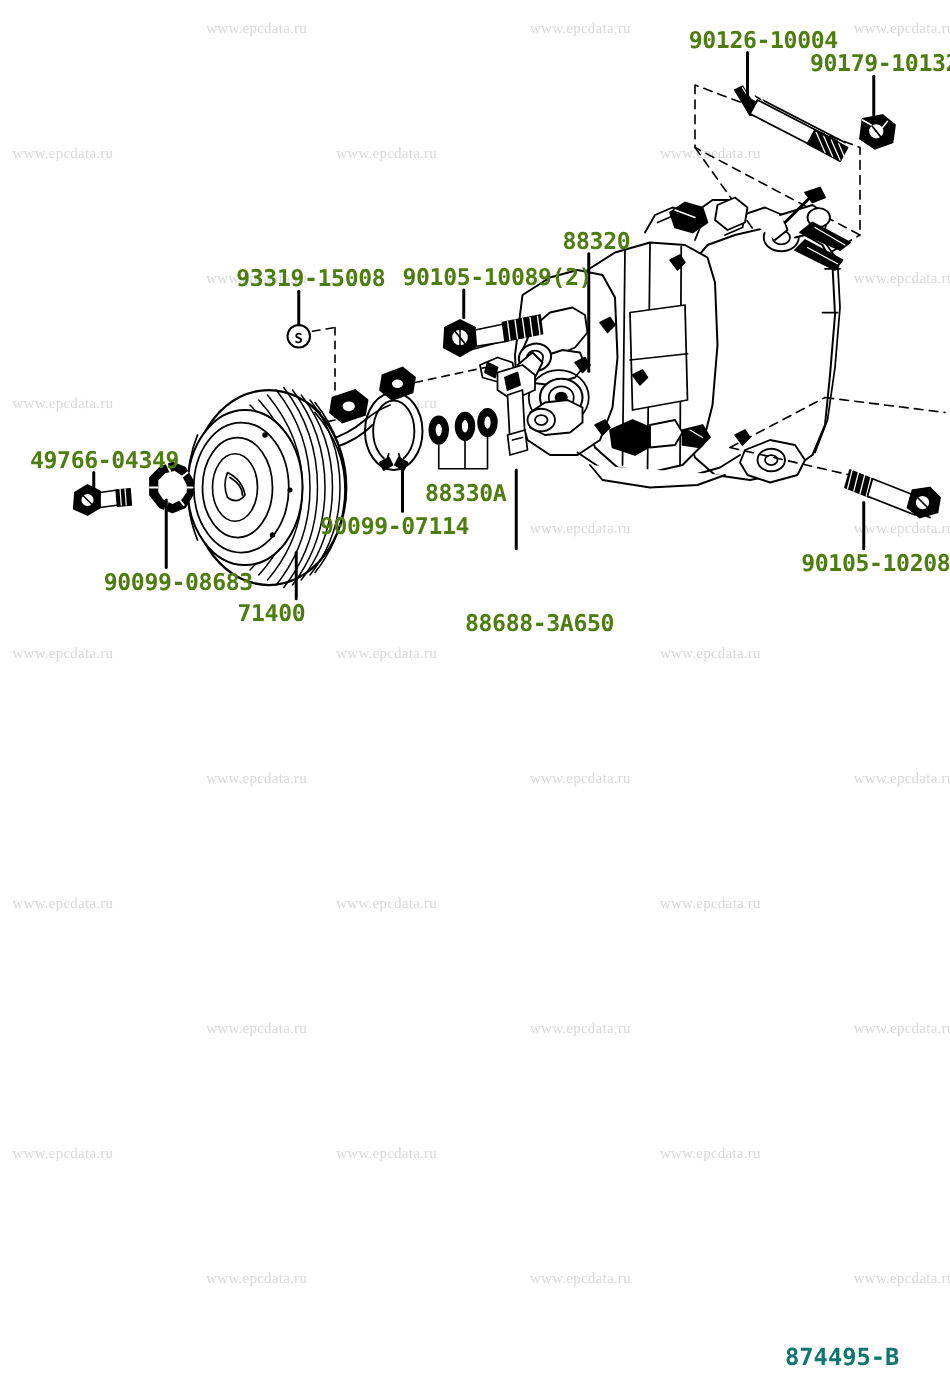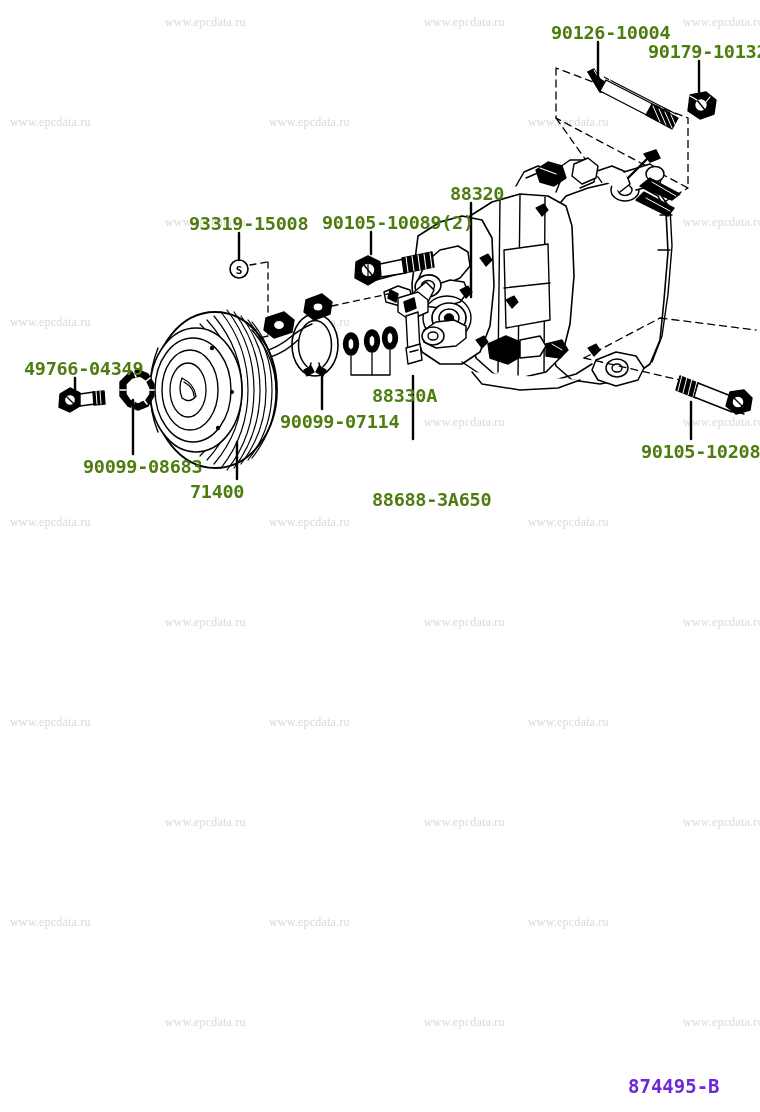--- a/index.html
+++ b/index.html
@@ -44,21 +44,21 @@
     color:#4d7c0f;
     white-space:nowrap;
     letter-spacing:-0.3px;
     pointer-events:auto;
   }
   .dcode{
     position:absolute;
     font-family:"DejaVu Sans Mono", monospace;
     font-weight:bold;
     font-size:19px;
-    color:#6d28d9;
+    color:#0f766e;
     white-space:nowrap;
     letter-spacing:0px;
     pointer-events:auto;
   }
 </style>
 </head>
 <body>
 
 <div id="page">
 
@@ -425,21 +425,21 @@
 
   <div id="labels">
       <div class="plabel" style="left: 551px; top: 22px;">90126-10004</div>
       <div class="plabel" style="left: 648px; top: 41px;">90179-10132</div>
       <div class="plabel" style="left: 450px; top: 183px;">88320</div>
       <div class="plabel" style="left: 189px; top: 213px;">93319-15008</div>
       <div class="plabel" style="left: 322px; top: 212px;">90105-10089(2)</div>
       <div class="plabel" style="left: 24px; top: 358px;">49766-04349</div>
       <div class="plabel" style="left: 83px; top: 456px;">90099-08683</div>
       <div class="plabel" style="left: 190px; top: 481px;">71400</div>
-      <div class="plabel" style="left: 280px; top: 411px;">90099-07114</div>
-      <div class="plabel" style="left: 340px; top: 385px; margin-left: 32px;">88330A</div>
+      <div class="plabel" style="left: 256px; top: 411px;">90099-07114</div>
+      <div class="plabel" style="left: 340px; top: 385px;">88330A</div>
       <div class="plabel" style="left: 372px; top: 441px; margin-top: 48px;">88688-3A650</div>
       <div class="plabel" style="left: 641px; top: 441px;">90105-10208</div>
     </div>
 
   <div class="dcode" id="drawing-code" style="left: 628px; top: 1075px;">874495-B</div>
 
 </div>
 
 </body></html>

